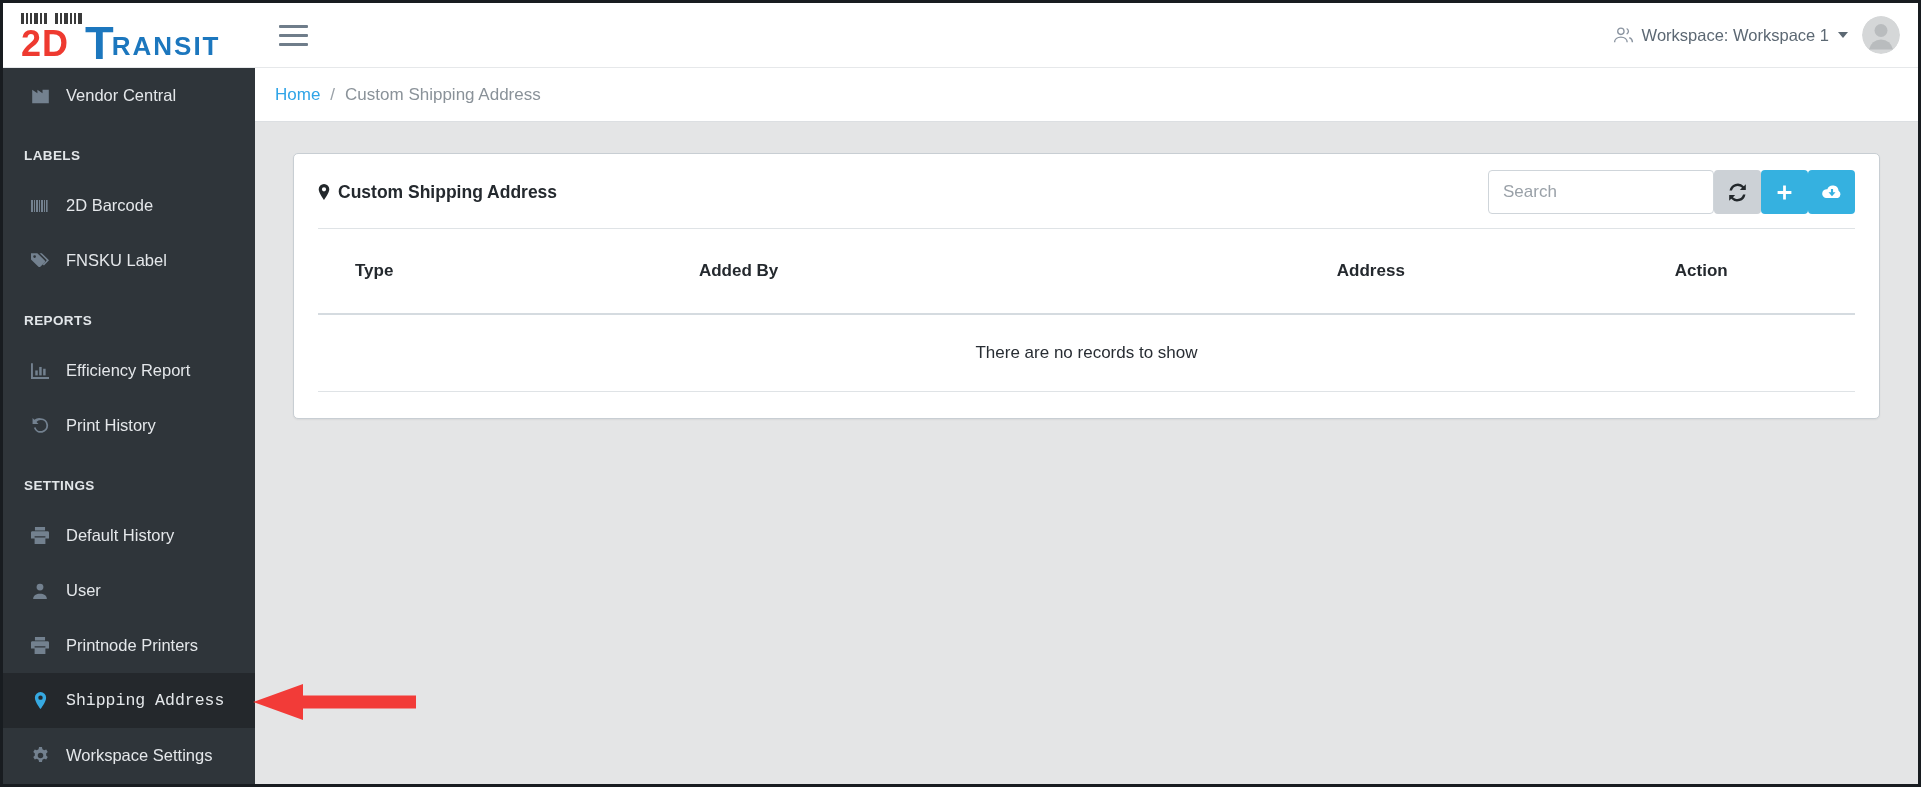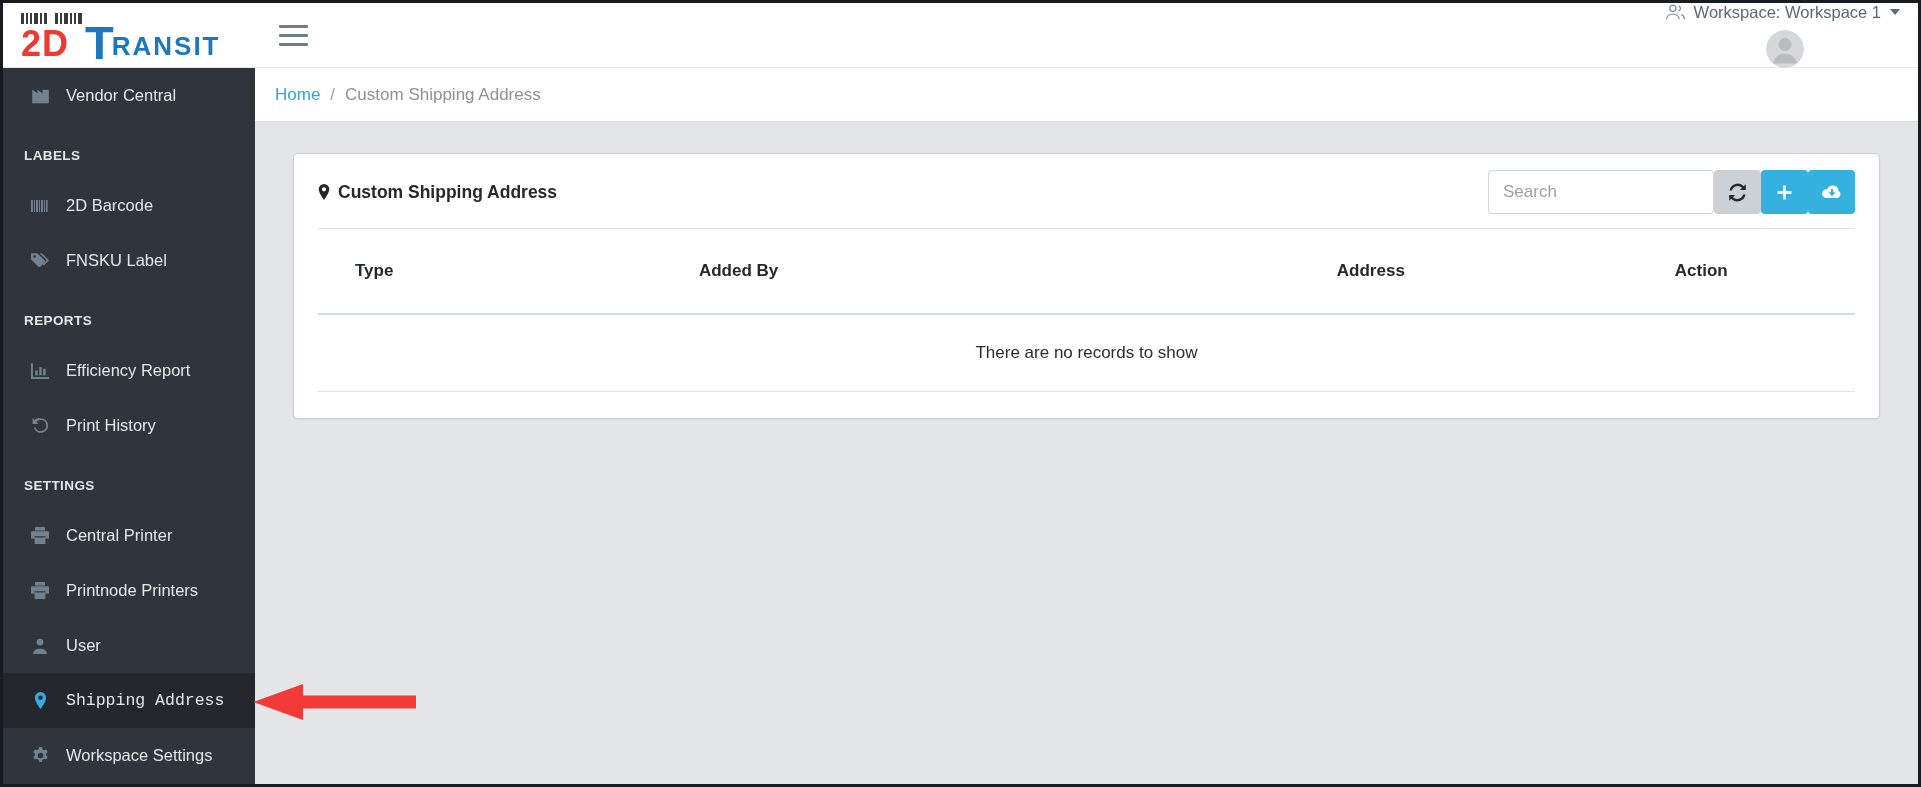--- a/index.html
+++ b/index.html
@@ -10,21 +10,21 @@
 
   
   .topbar { height:65px; background:#fff; border-bottom:1px solid #e6e8ea; display:flex; align-items:center; padding:16px 18px; }
   .logo { display:flex; align-items:flex-end; width:236px; cursor:pointer; }
   .logo-2d-wrap { display:flex; flex-direction:column; align-items:flex-start; }
   .logo-2d { font-size:36px; font-weight:bold; color:var(--logo-red); letter-spacing:1px; line-height:0.9; }
   .logo-t { font-size:47px; font-weight:bold; color:var(--logo-blue); line-height:0.75; margin-left:2px; }
   .logo-rest { font-size:26px; font-weight:bold; color:var(--logo-blue); letter-spacing:2px; line-height:1; margin-left:-2px; margin-bottom:1px; }
   .hamburger { margin-left:16px; padding:6px; cursor:pointer; display:flex; flex-direction:column; gap:6px; }
   .hamburger span { display:block; width:29px; height:3px; background:#6f7d8a; border-radius:1px; }
-  .top-right { margin-left:auto; display:flex; align-items:center; gap:8px;flex-direction:column; }
+  .top-right { margin-left:auto; display:flex; align-items:center; gap:8px; }
   .workspace { display:flex; align-items:center; gap:8px; cursor:pointer; color:#5c6873; font-size:16.5px; }
   .caret { width:0; height:0; border-left:5px solid transparent; border-right:5px solid transparent; border-top:6px solid #5c6873; margin-left:1px; }
   .avatar { width:38px; height:38px; border-radius:50%; overflow:hidden; cursor:pointer; margin-left:6px; }
 
   
   .body-row { display:flex; height:calc(100% - 65px);justify-content:flex-end; }
 
   
   .sidebar { width:252px; flex:none; background:var(--sidebar-bg); overflow:hidden; }
   .nav-item { height:55px; display:flex; align-items:center; padding:0 8px 0 26px; color:#e4e7ea; font-size:16.5px; cursor:pointer; }
@@ -178,38 +178,38 @@
           </span>
           <span class="nav-label">Print History</span>
         </div>
         <div class="nav-title">SETTINGS</div>
         <div class="nav-item">
           <span class="nav-icon">
             <svg width="18" height="17" viewBox="0 0 16 15" fill="currentColor">
               <path d="M3.5 0h9v3h-9zM1.2 3.8h13.6c.7 0 1.2.5 1.2 1.2v5.2h-3.2V8.1H3.2v2.1H0V5c0-.7.5-1.2 1.2-1.2zM3.2 9.2h9.6V15H3.2z"></path>
             </svg>
           </span>
-          <span class="nav-label">Central Printer</span>
-        </div>
-        <div class="nav-item">
-          <span class="nav-icon">
-            <svg width="18" height="17" viewBox="0 0 16 15" fill="currentColor">
-              <path d="M3.5 0h9v3h-9zM1.2 3.8h13.6c.7 0 1.2.5 1.2 1.2v5.2h-3.2V8.1H3.2v2.1H0V5c0-.7.5-1.2 1.2-1.2zM3.2 9.2h9.6V15H3.2z"></path>
-            </svg>
-          </span>
-          <span class="nav-label">Printnode Printers</span>
+          <span class="nav-label">Default History</span>
         </div>
         <div class="nav-item">
           <span class="nav-icon">
             <svg width="16" height="16" viewBox="0 0 14 14" fill="currentColor">
               <circle cx="7" cy="3.6" r="3"></circle>
               <path d="M1 14c0-3 2.7-4.6 6-4.6s6 1.6 6 4.6H1z"></path>
             </svg>
           </span>
           <span class="nav-label">User</span>
+        </div>
+        <div class="nav-item">
+          <span class="nav-icon">
+            <svg width="18" height="17" viewBox="0 0 16 15" fill="currentColor">
+              <path d="M3.5 0h9v3h-9zM1.2 3.8h13.6c.7 0 1.2.5 1.2 1.2v5.2h-3.2V8.1H3.2v2.1H0V5c0-.7.5-1.2 1.2-1.2zM3.2 9.2h9.6V15H3.2z"></path>
+            </svg>
+          </span>
+          <span class="nav-label">Printnode Printers</span>
         </div>
         <div class="nav-item active">
           <span class="nav-icon" style="color: rgb(54, 169, 225);">
             <svg width="13" height="17" viewBox="0 0 12 16" fill="currentColor">
               <path d="M6 0a5.3 5.3 0 0 1 5.3 5.3C11.3 9.2 6 16 6 16S.7 9.2.7 5.3A5.3 5.3 0 0 1 6 0zm0 3.2a2.1 2.1 0 1 0 0 4.2 2.1 2.1 0 0 0 0-4.2z"></path>
             </svg>
           </span>
           <span class="nav-label">Shipping Address</span>
         </div>
         <div class="nav-item">

